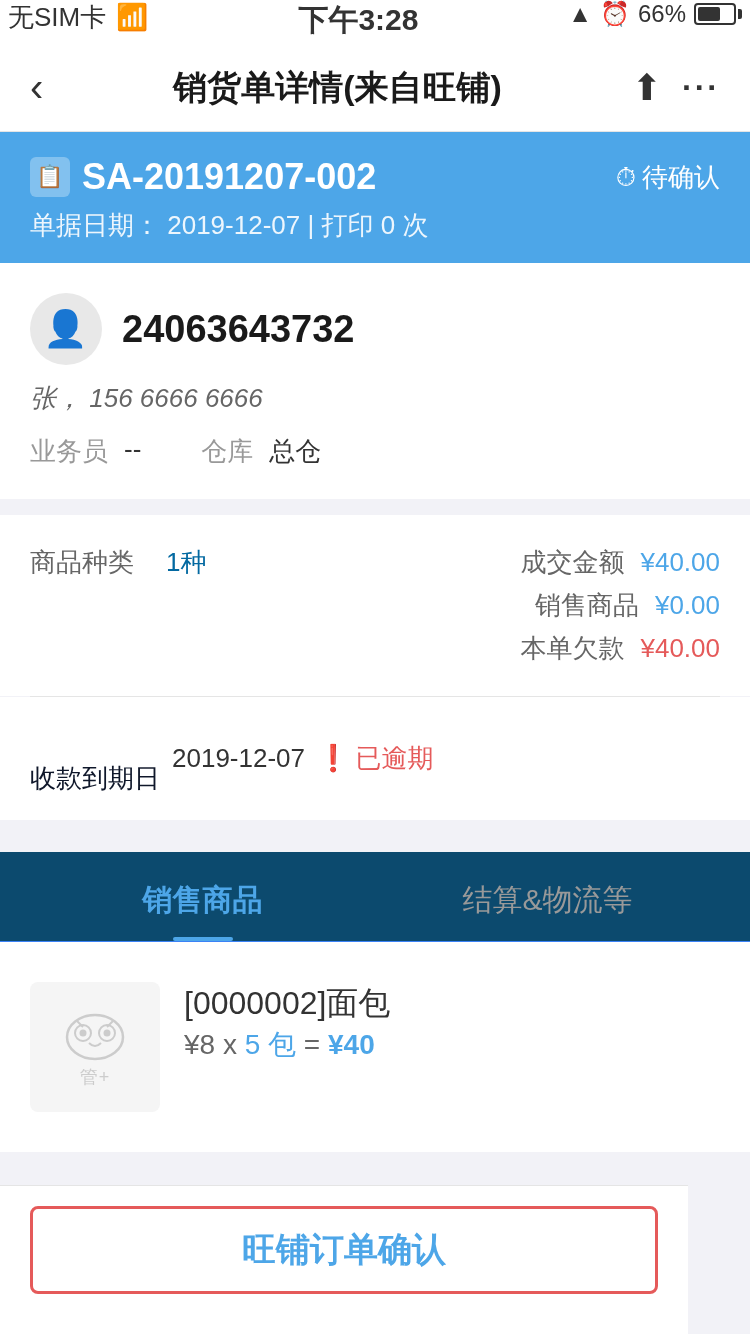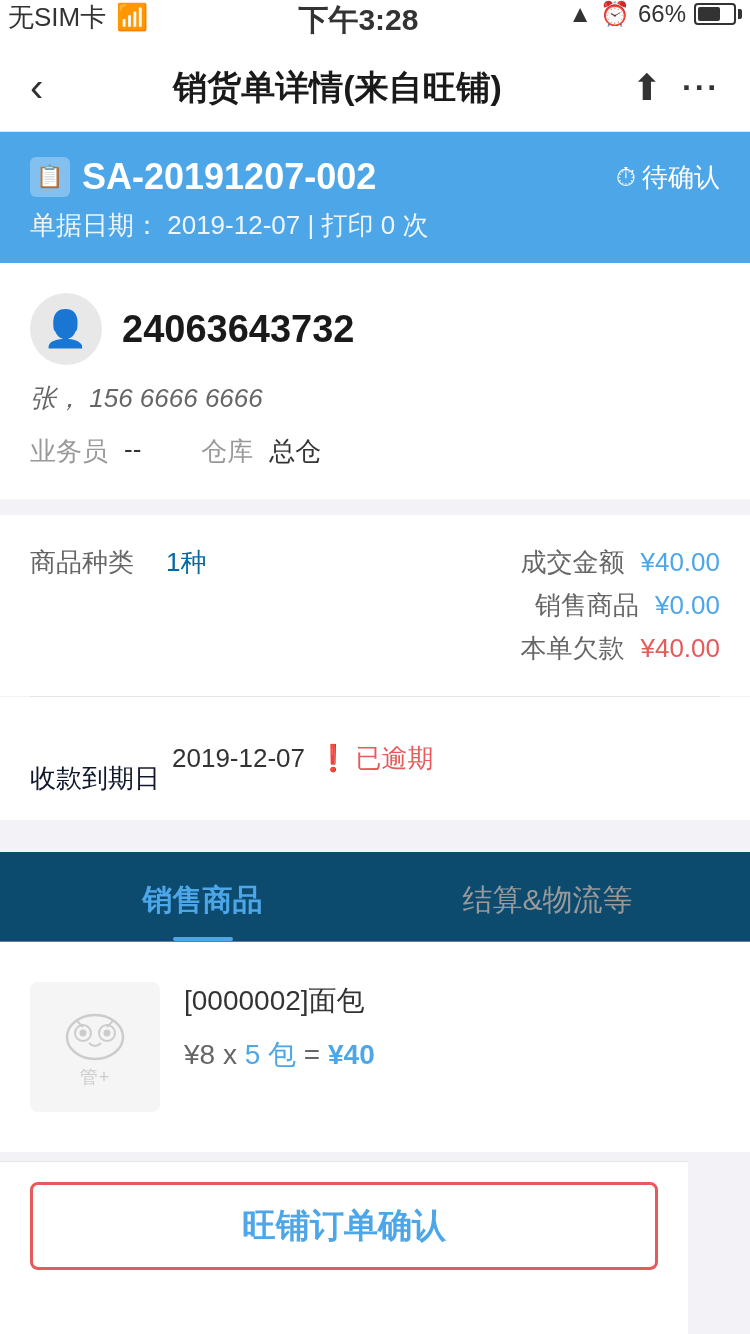--- a/index.html
+++ b/index.html
@@ -291,23 +291,22 @@
     .product-thumb-inner {
       display: flex;
       flex-direction: column;
       align-items: center;
       color: #ccc;
     }
     .product-info {
       flex: 1;
     }
     .product-name {
-      font-size: 28px;
+      font-size: 32px;
       color: #333;
-      margin-bottom: 16px;
     }
     .product-price {
       font-size: 28px;
       color: #666;
     }
     .price-qty { color: #4da6e8; }
     .price-total { color: #4da6e8; font-weight: 600; }
 
     
     .bottom-space {
@@ -315,21 +314,21 @@
       background: #f2f2f7;
     }
 
     
     .bottom-bar {
       position: fixed;
       bottom: 0;
       left: 0;
       width: 688px;
       background: #fff;
-      padding: 20px 30px 64px;
+      padding: 20px 30px 40px;
       border-top: 1px solid #e5e5e5;
     }
     .confirm-btn {
       width: 100%;
       height: 88px;
       border: 3px solid #e55a5a;
       background: #fff;
       color: #4da6e8;
       font-size: 34px;
       font-weight: 600;

